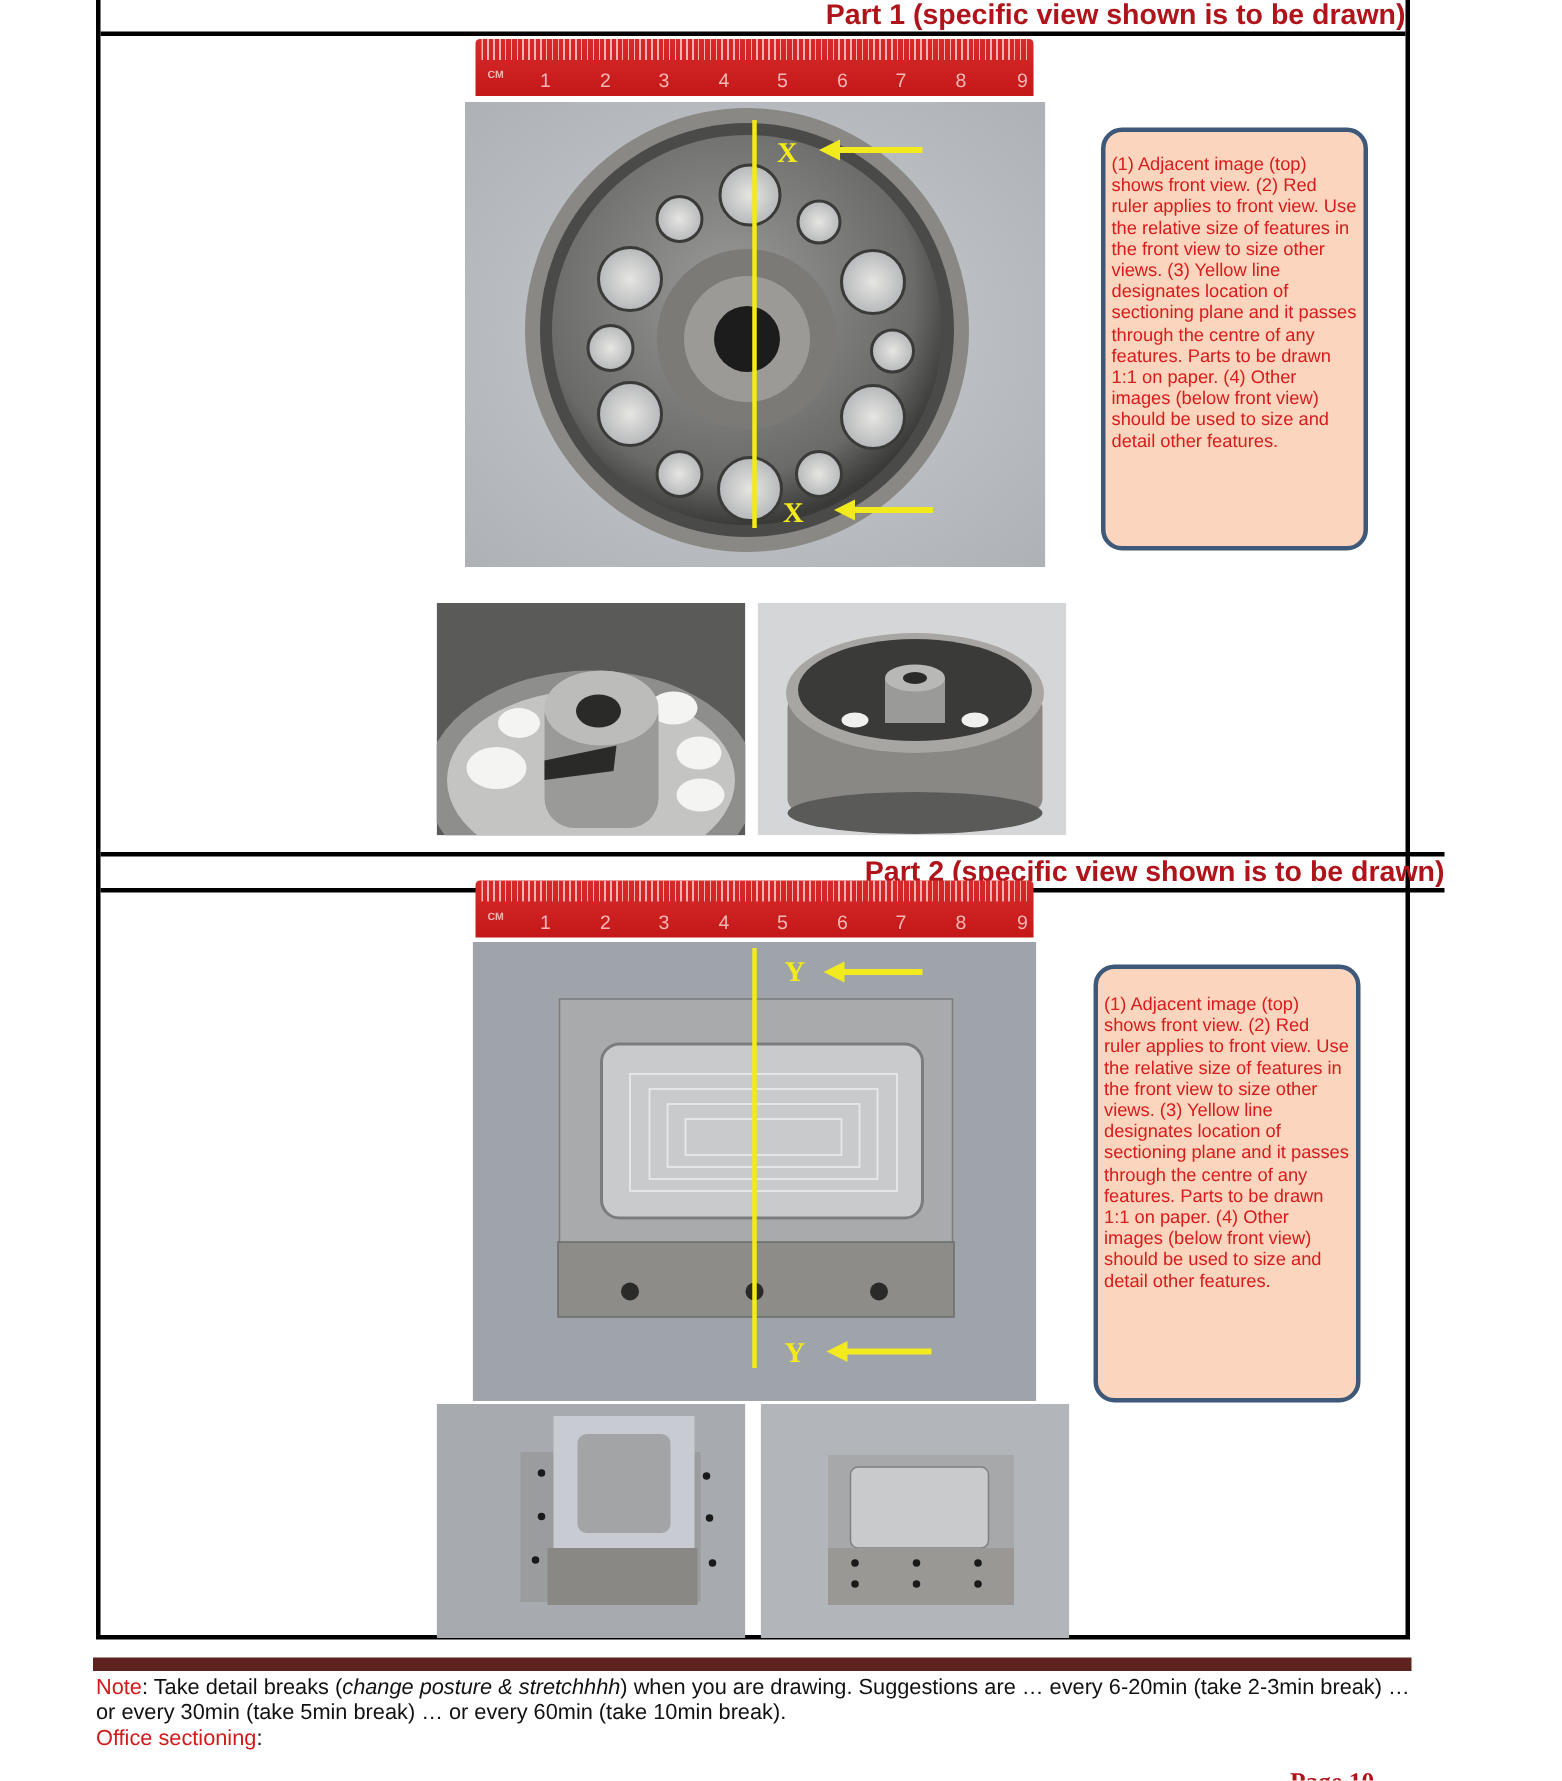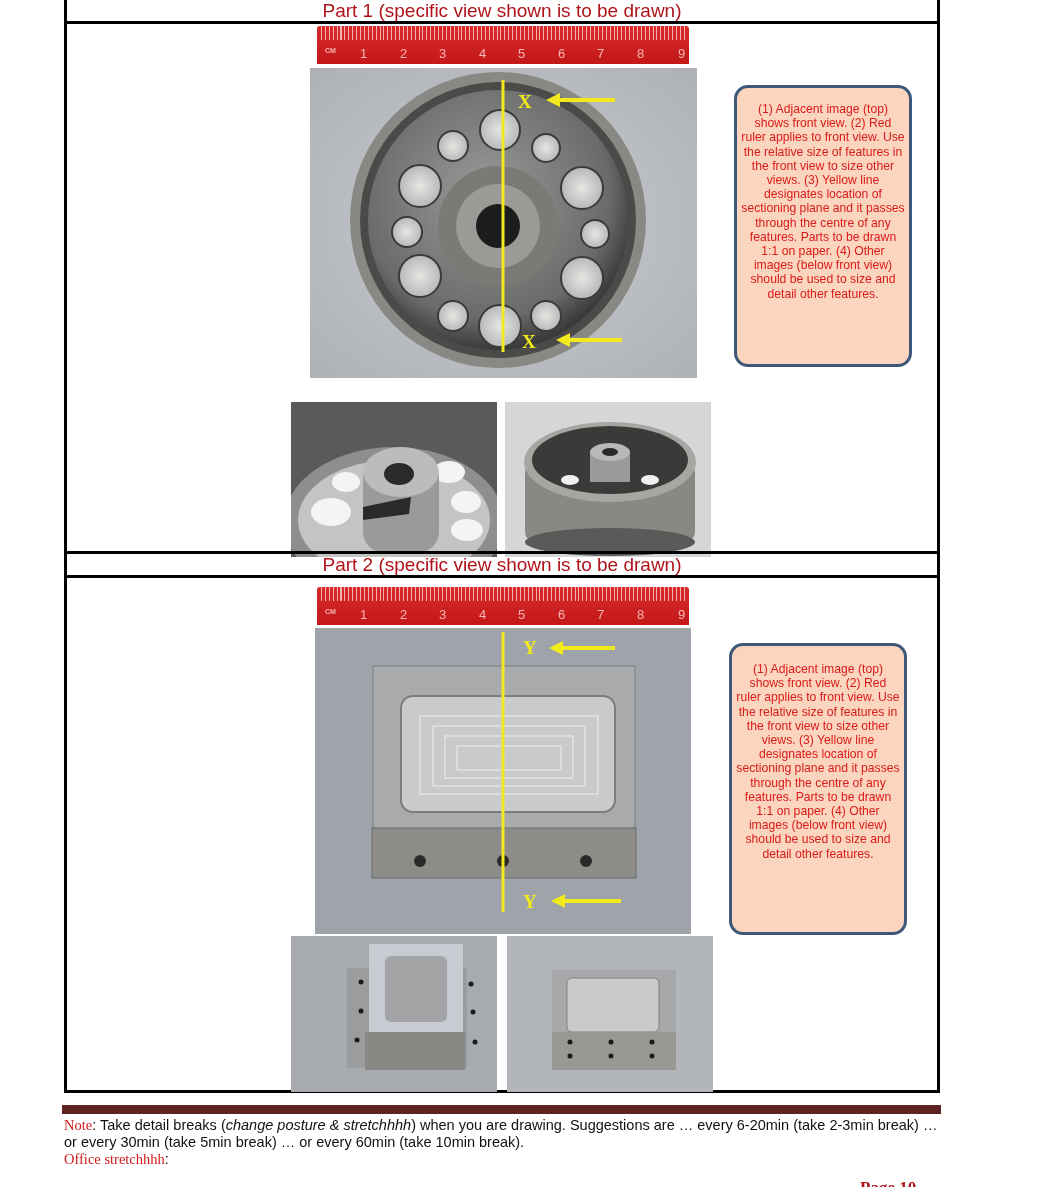--- a/index.html
+++ b/index.html
@@ -1,32 +1,32 @@
 <!DOCTYPE html>
 <html><head>
   <meta charset="utf-8">
   <style>
     html, body { margin: 0; padding: 0; background: #ffffff; }
     body { width: 1041px; height: 1187px; position: relative; overflow: hidden; font-family: "Liberation Sans", sans-serif; }
     .table { position: absolute; left: 64px; top: -3px; width: 870px; height: 1090px; border: 3px solid #000; box-sizing: content-box; }
-    .row-header { position: absolute; left: 0; width: 870px; height: 21px; border-bottom: 3px solid #000; text-align: center; color: #b0141b; font-weight: normal; font-size: 19px; line-height: 21px; }
+    .row-header { position: absolute; left: 0; width: 870px; height: 21px; border-bottom: 3px solid #000; text-align: right; color: #b0141b; font-weight: bold; font-size: 19px; line-height: 21px; }
     .row-header.top { top: 0; }
-    .row-header.second { top: 551px; border-top: 3px solid #000; }
+    .row-header.second { top: 568px; border-top: 3px solid #000; padding-left: 26px; }
     .ruler { position: absolute; height: 38px; background: linear-gradient(#d82a2a, #c41818); border-radius: 3px 3px 0 0; overflow: hidden; }
     .ruler .ticks { position: absolute; left: 4px; right: 4px; top: 0; height: 14px;
       background-image: repeating-linear-gradient(90deg, rgba(255,200,200,0.85) 0 1px, transparent 1px 3.9px); }
     .ruler .nums { position: absolute; left: 0; right: 0; bottom: 2px; height: 18px; }
     .ruler .num { position: absolute; bottom: 0; color: #f5b5b5; font-size: 13px; line-height: 16px; }
     .ruler .num.cm { font-size: 7px; bottom: 3px; font-weight: bold; }
     .photo { position: absolute; overflow: hidden; }
     .photo svg { display: block; }
-    .callout { position: absolute; width: 178px; background: #fbd5be; border: 3px solid #3d5878; border-radius: 14px; box-sizing: border-box; color: #d81b1b; font-size: 12.2px; line-height: 14.2px; text-align: center; padding: 12px 4px; }
+    .callout { position: absolute; width: 178px; background: #fbd5be; border: 3px solid #3d5878; border-radius: 14px; box-sizing: border-box; color: #d81b1b; font-size: 12.2px; line-height: 14.2px; text-align: left; padding: 12px 4px; }
     .note-bar { position: absolute; left: 62px; top: 1105px; width: 879px; height: 9px; background: #5e2220; }
     .note { position: absolute; left: 64px; top: 1117px; width: 880px; font-size: 14.5px; line-height: 17px; color: #111; }
-    .red { color: #d21a1a; font-family: Liberation Serif, serif; }
+    .red { color: #d21a1a; }
     .page-num { position: absolute; left: 860px; top: 1178px; color: #b0141b; font-weight: bold; font-size: 17px; font-family: "Liberation Serif", serif; }
   </style>
 </head>
 <body>
 
 <div class="table">
 
   <div class="row-header top">Part 1 (specific view shown is to be drawn)</div>
 
   <div class="ruler" style="left:250px; top:26px; width:372px;">
@@ -209,16 +209,16 @@
           <circle cx="145" cy="120" r="2.5"></circle>
         </g>
     </svg>
   </div>
 </div>
 
 <div class="note-bar"></div>
 
 <div class="note">
   <span class="red">Note</span><span>: Take detail breaks (</span><i>change posture &amp; stretchhhh</i><span>) when you are drawing. Suggestions are … every 6-20min (take 2-3min break) … or every 30min (take 5min break) … or every 60min (take 10min break).</span><br>
-  <span class="red">Office stretchhhh</span><span>:</span>
+  <span class="red">Office sectioning</span><span>:</span>
 </div>
 
 <div class="page-num">Page 10</div>
 
 </body></html>

